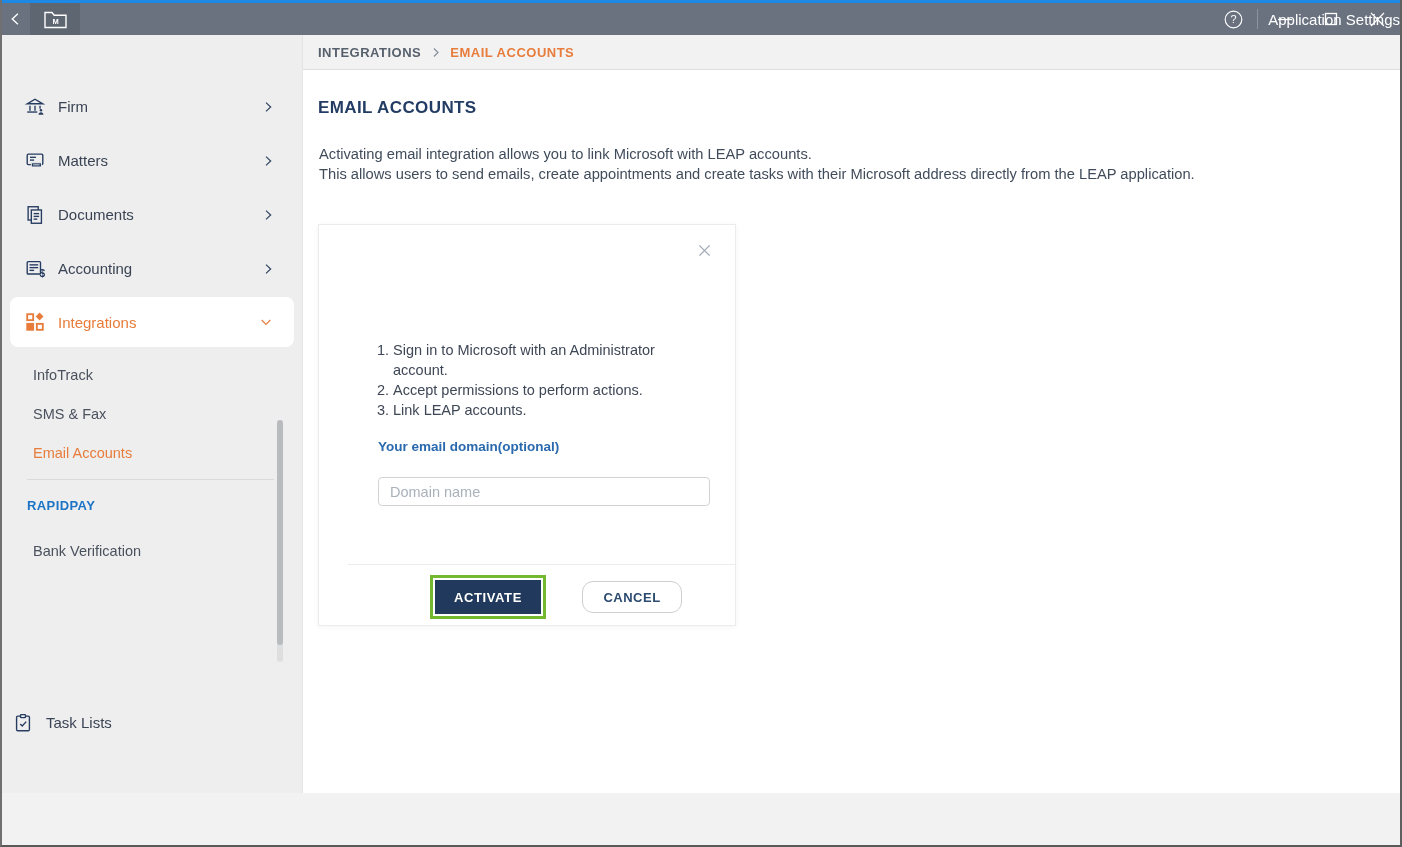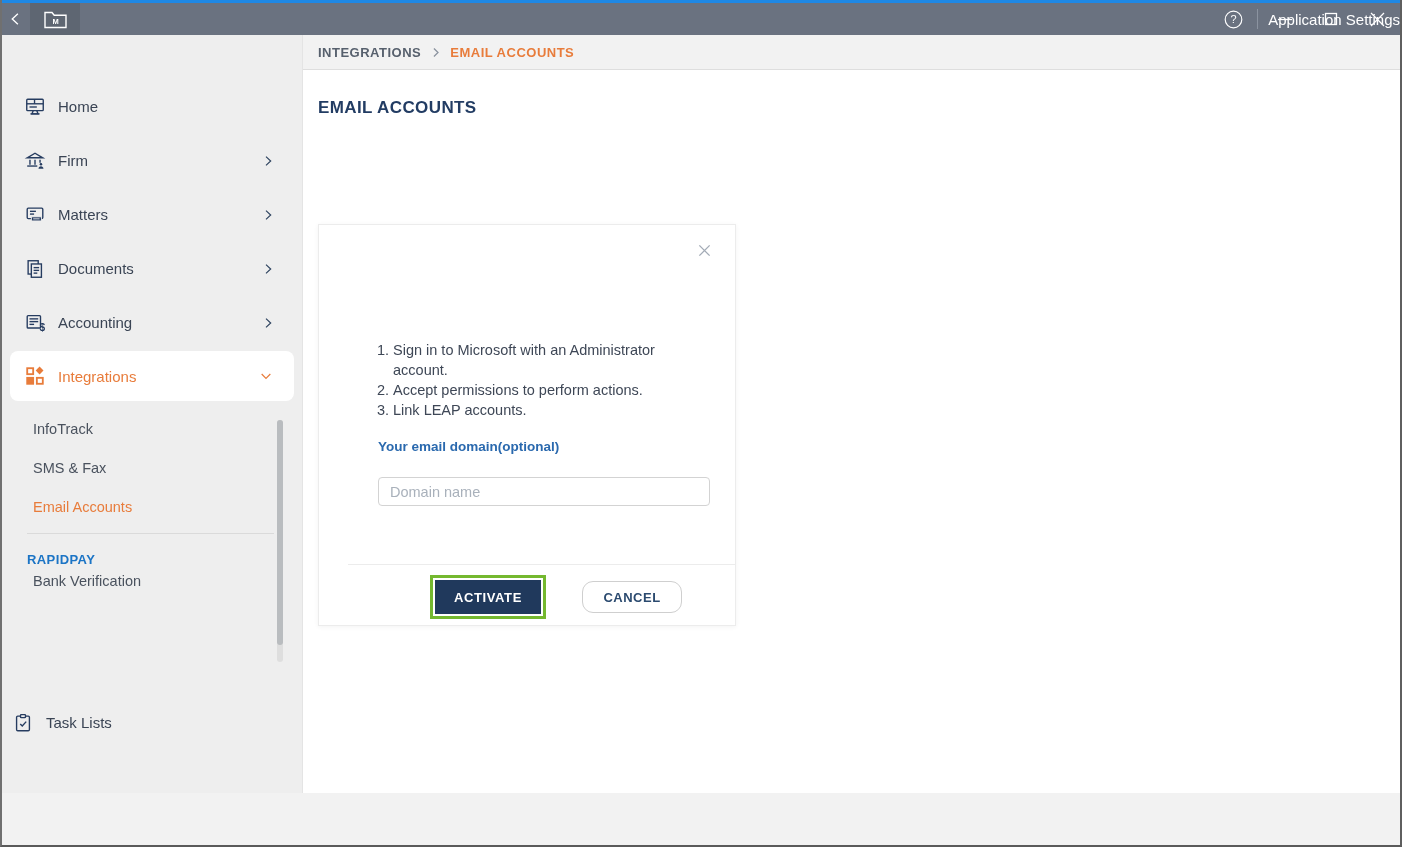--- a/index.html
+++ b/index.html
@@ -56,21 +56,21 @@
   .sub-item {
     height:39px; display:flex; align-items:center; padding-left:31px;
     font-size:14.5px; color:#4a525e; cursor:pointer;
   }
   .sub-item.active { color:#e87c3b; }
   .side-divider { height:1px; background:#dadada; margin:7px 28px 0 25px; }
   .section-label {
     margin:18px 4px 0 25px; font-size:13px; font-weight:bold; letter-spacing:.4px; color:#1b74c5;
   }
   .section-item {
-    height:40px; display:flex; align-items:flex-start; padding-left:31px;
+    height:40px; display:flex; align-items:flex-end; padding-left:31px;
     font-size:14.5px; color:#4a525e; cursor:pointer; margin-top:6px;
   }
   .footer-nav-item {
     position:absolute; left:0; right:0; top:666px;
     height:43px; display:flex; align-items:center; padding-left:10px;
     font-size:15px; color:#3a4454; cursor:pointer;
   }
   .footer-nav-item .nav-label { margin-left:12px; }
   .side-scrollbar {
     position:absolute; top:385px; right:19px; width:6px; height:242px;
@@ -197,33 +197,20 @@
         </span>
       </div>
     </div>
   </div>
 
   <div class="body-area">
 
     <div class="sidebar">
       <div class="nav-list">
 
-        <div class="nav-item">
-          <span>
-            <svg width="22" height="22" viewBox="0 0 24 24" stroke="#263c60" fill="none" stroke-width="1.5">
-              <rect x="3" y="3.5" width="18" height="12.5" rx="1"></rect>
-              <line x1="3" y1="8.5" x2="21" y2="8.5"></line>
-              <line x1="11.5" y1="3.5" x2="11.5" y2="8.5"></line>
-              <line x1="6" y1="12" x2="14" y2="12"></line>
-              <path d="M10 16 l-1.3 3.5 h6.6 L14 16"></path>
-              <line x1="7" y1="19.5" x2="17" y2="19.5"></line>
-            </svg>
-          </span>
-          <span class="nav-label">Home</span>
-        </div>
 
         <div class="nav-item">
           <span>
             <svg width="22" height="22" viewBox="0 0 24 24" stroke="#263c60" fill="none" stroke-width="1.5">
               <path d="M3.5 8.5 L12 3.5 L20.5 8.5 z"></path>
               <line x1="6.5" y1="10.5" x2="6.5" y2="16"></line>
               <line x1="12" y1="10.5" x2="12" y2="16"></line>
               <line x1="17.5" y1="10.5" x2="17.5" y2="14"></line>
               <line x1="3.5" y1="17.5" x2="14.5" y2="17.5"></line>
               <circle cx="18.5" cy="15.5" r="1.4" fill="#263c60" stroke="none"></circle>
@@ -351,20 +338,24 @@
         <span class="crumb-sep">
           <svg width="15" height="15" viewBox="0 0 24 24">
               <path d="M9.5 5.5 L16 12 L9.5 18.5" fill="none" stroke="#8a929e" stroke-width="2"></path>
             </svg>
         </span>
         <span class="crumb-current">EMAIL ACCOUNTS</span>
       </div>
 
       <div class="content">
         <div class="page-title">EMAIL ACCOUNTS</div>
+        <div class="page-desc">
+          <div>Activating email integration allows you to link Microsoft with LEAP accounts.</div>
+          <div>This allows users to send emails, create appointments and create tasks with their Microsoft address directly from the LEAP application.</div>
+        </div>
 
         <div class="dialog">
           <div class="dialog-close">
             <span>
               <svg width="19" height="19" viewBox="0 0 24 24">
                   <path d="M5.5 5.5 L18.5 18.5 M18.5 5.5 L5.5 18.5" stroke="#a3abb6" stroke-width="1.7" fill="none"></path>
                 </svg>
             </span>
           </div>
 

